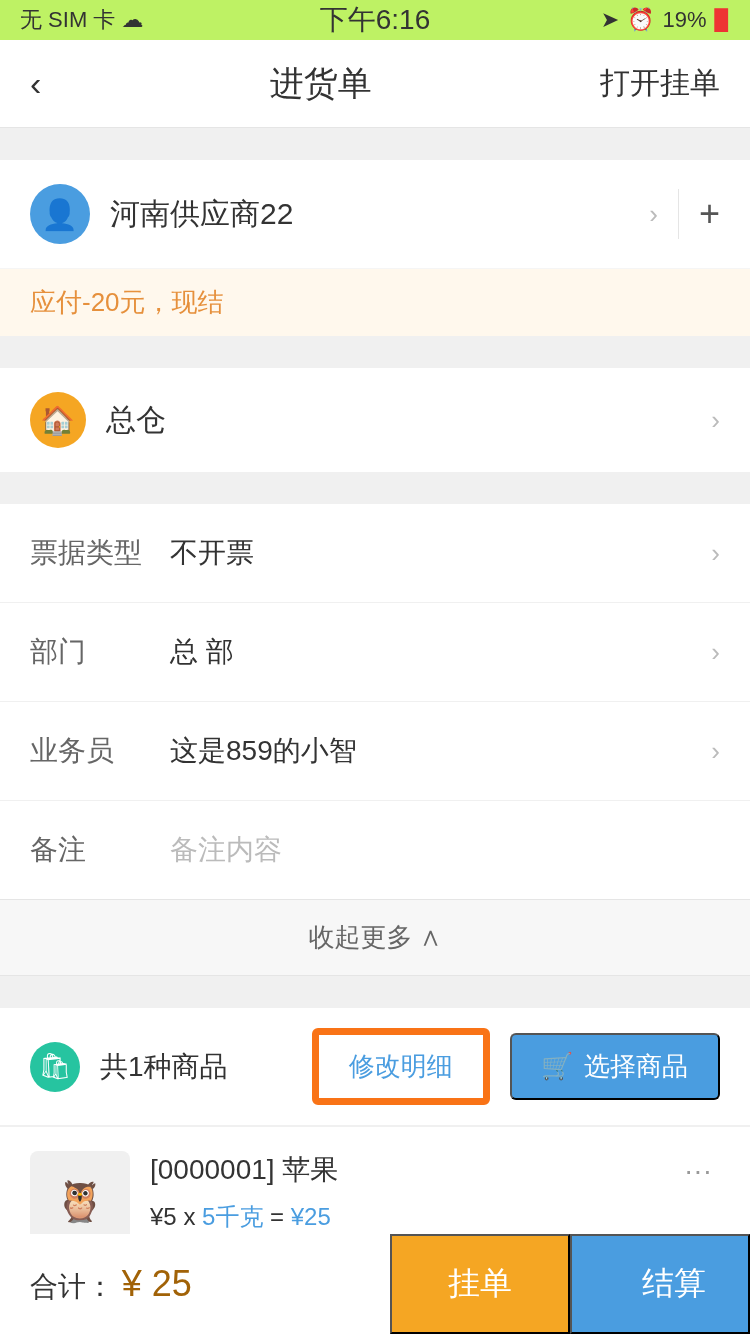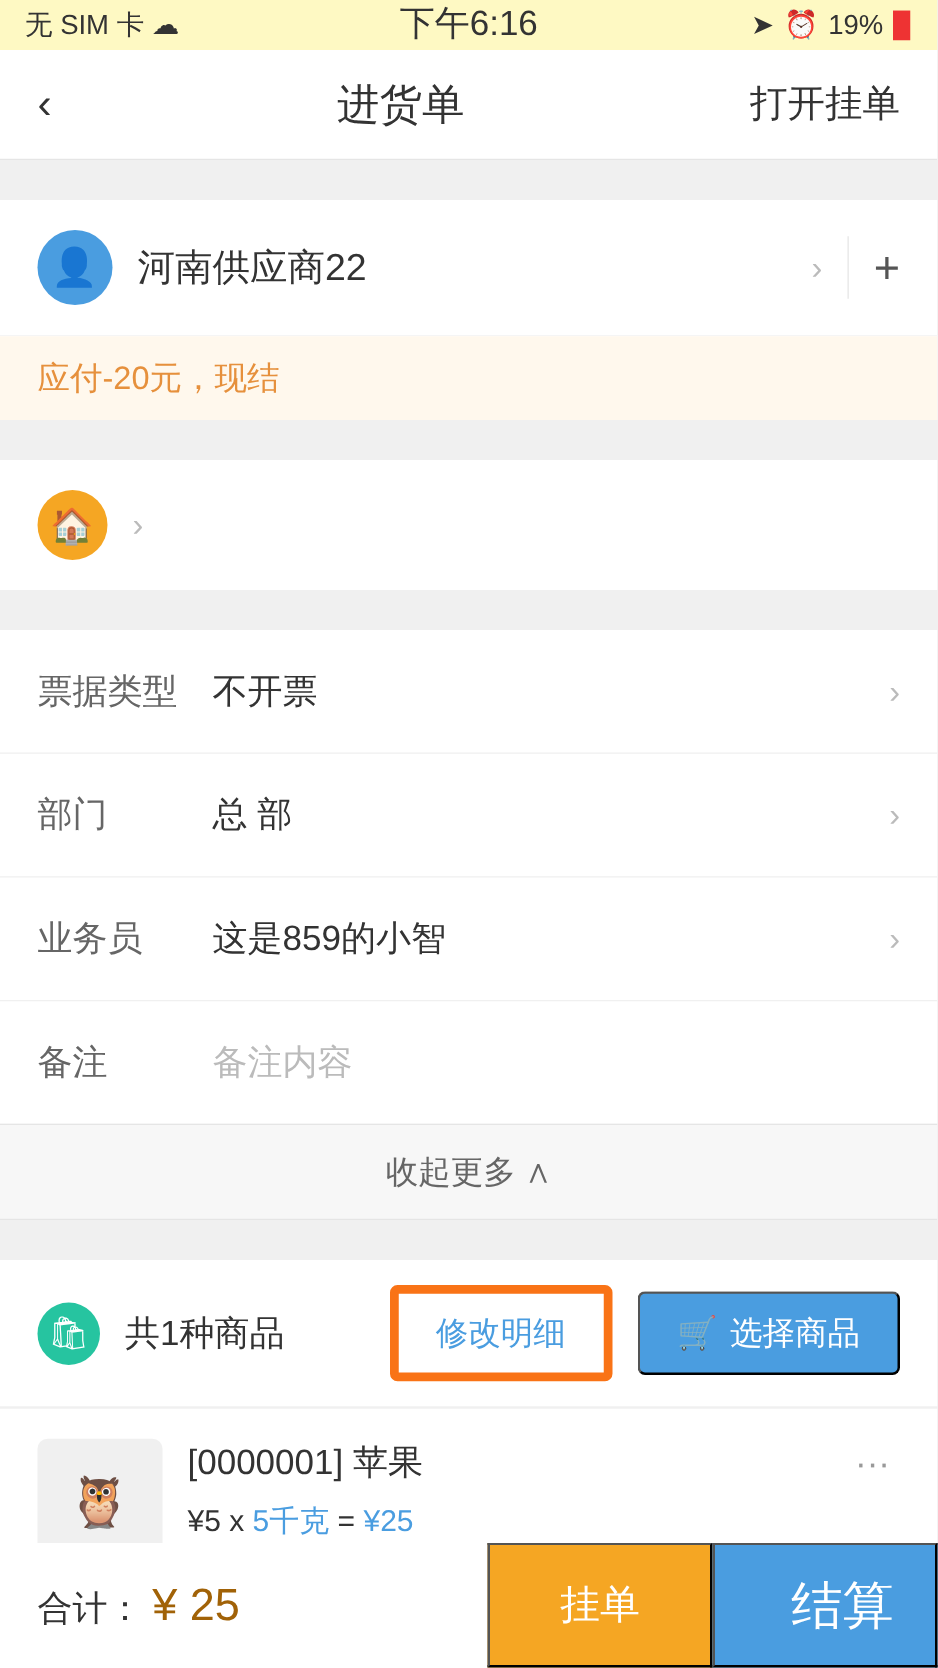--- a/index.html
+++ b/index.html
@@ -10,22 +10,23 @@
       min-height: 1334px;
       background: #f0f0f0;
       font-size: 28px;
       color: #333;
       overflow-x: hidden;
     }
 
     
     .status-bar {
       height: 40px;
-      background: #fef9c3;
-      display: flex;
+      background: #bef264;
+      display: flex;
+      align-items: center;
       justify-content: space-between;
       padding: 0 20px;
       font-size: 22px;
       color: #333;
     }
     .status-left { display: flex; align-items: center; gap: 8px; }
     .status-center { position: absolute; left: 50%; transform: translateX(-50%); font-size: 28px; font-weight: 500; }
     .status-right { display: flex; align-items: center; gap: 8px; font-size: 22px; }
 
     
@@ -295,21 +296,21 @@
       display: flex;
       align-items: center;
       justify-content: center;
       cursor: pointer;
     }
     .btn-checkout {
       width: 180px;
       height: 100px;
       background: #4a9de0;
       color: #fff;
-      font-size: 41px;
+      font-size: 32px;
       display: flex;
       align-items: center;
       justify-content: center;
       cursor: pointer;
       padding-left: 28px;
     }
 
     
     .bottom-spacer { height: 110px; }
   </style>
@@ -349,20 +350,21 @@
   </div>
   <div class="payment-info">应付-20元，现结</div>
 </div>
 
 <div style="height:16px; background:#f0f0f0;"></div>
 
 <div class="warehouse-section">
   <div class="warehouse-icon">
     <span style="font-size:28px; color:#fff;">🏠</span>
   </div>
+  <span class="warehouse-label">总仓</span>
   <span class="chevron-icon">›</span>
 </div>
 
 <div style="height:16px; background:#f0f0f0;"></div>
 
 <div class="form-section">
 
   <div class="form-row">
     <span class="form-label">票据类型</span>
     <span class="form-value">不开票</span>

